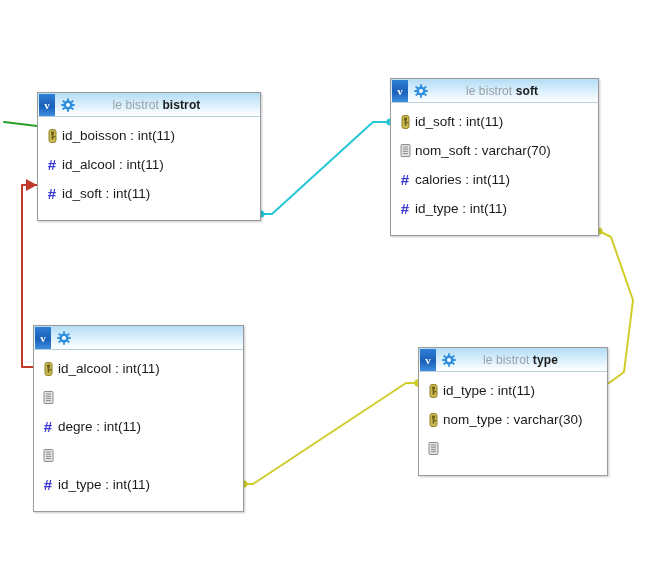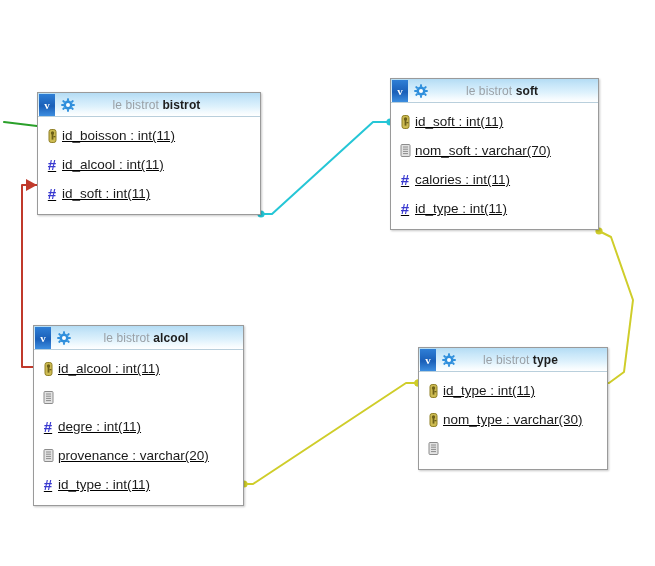--- a/index.html
+++ b/index.html
@@ -84,22 +84,21 @@
     padding-right: 24px;
     white-space: nowrap;
     overflow: hidden;
   }
   .hdr-title b {
     color: #1d1d1d;
     font-weight: bold;
   }
 
   .tbl-body {
-    padding: 4px 0 6px 0;
-    text-decoration: underline;
+    padding: 4px 0 12px 0;
   }
   .col-row {
     display: flex;
     align-items: center;
     height: 29px;
     padding-left: 7px;
     white-space: nowrap;
   }
   .col-icon {
     width: 14px;
@@ -262,21 +261,20 @@
                 <rect x="0.3" y="6.9" width="3.2" height="2.2" rx="0.6"></rect>
                 <rect x="12.5" y="6.9" width="3.2" height="2.2" rx="0.6"></rect>
                 <rect x="1.9" y="2.4" width="2.2" height="3.0" rx="0.6" transform="rotate(-45 3 3.9)"></rect>
                 <rect x="11.9" y="10.6" width="2.2" height="3.0" rx="0.6" transform="rotate(-45 13 12.1)"></rect>
                 <rect x="11.9" y="2.4" width="2.2" height="3.0" rx="0.6" transform="rotate(45 13 3.9)"></rect>
                 <rect x="1.9" y="10.6" width="2.2" height="3.0" rx="0.6" transform="rotate(45 3 12.1)"></rect>
               </g>
               <circle cx="8" cy="8" r="2.3" fill="#ffffff"></circle>
             </svg>
           </div>
-          <div class="hdr-title"><span>le bistrot</span> <b>alcool</b></div>
         </div>
         <div class="tbl-body">
           <div class="col-row">
             <span class="col-icon">
               <svg width="11" height="14" viewBox="0 0 11 14" xmlns="http://www.w3.org/2000/svg">
                 <rect x="2" y="0.5" width="7" height="13" rx="2.2" fill="#cdbb52" stroke="#8f7f25" stroke-width="1"></rect>
                 <circle cx="5.5" cy="4" r="1.7" fill="#6d6019"></circle>
                 <rect x="4.6" y="4.6" width="1.8" height="6" fill="#6d6019"></rect>
                 <rect x="6.4" y="7" width="2" height="1.3" fill="#6d6019"></rect>
               </svg>
@@ -303,21 +301,20 @@
           <div class="col-row">
             <span class="col-icon">
               <svg width="11" height="13" viewBox="0 0 11 13" xmlns="http://www.w3.org/2000/svg">
                 <rect x="1" y="0.5" width="9" height="12" rx="1" fill="#e3e3e3" stroke="#8c8c8c" stroke-width="1"></rect>
                 <line x1="3" y1="3" x2="8" y2="3" stroke="#8c8c8c" stroke-width="1"></line>
                 <line x1="3" y1="5.2" x2="8" y2="5.2" stroke="#8c8c8c" stroke-width="1"></line>
                 <line x1="3" y1="7.4" x2="8" y2="7.4" stroke="#8c8c8c" stroke-width="1"></line>
                 <line x1="3" y1="9.6" x2="8" y2="9.6" stroke="#8c8c8c" stroke-width="1"></line>
               </svg>
             </span>
-            <span class="col-text">provenance : varchar(20)</span>
           </div>
           <div class="col-row">
             <span class="col-icon">
               <span class="fk-hash">#</span>
             </span>
             <span class="col-text">id_type : int(11)</span>
           </div>
         </div>
       </div>
       <div class="table-box" style="left: 418px; top: 347px; width: 190px;">

